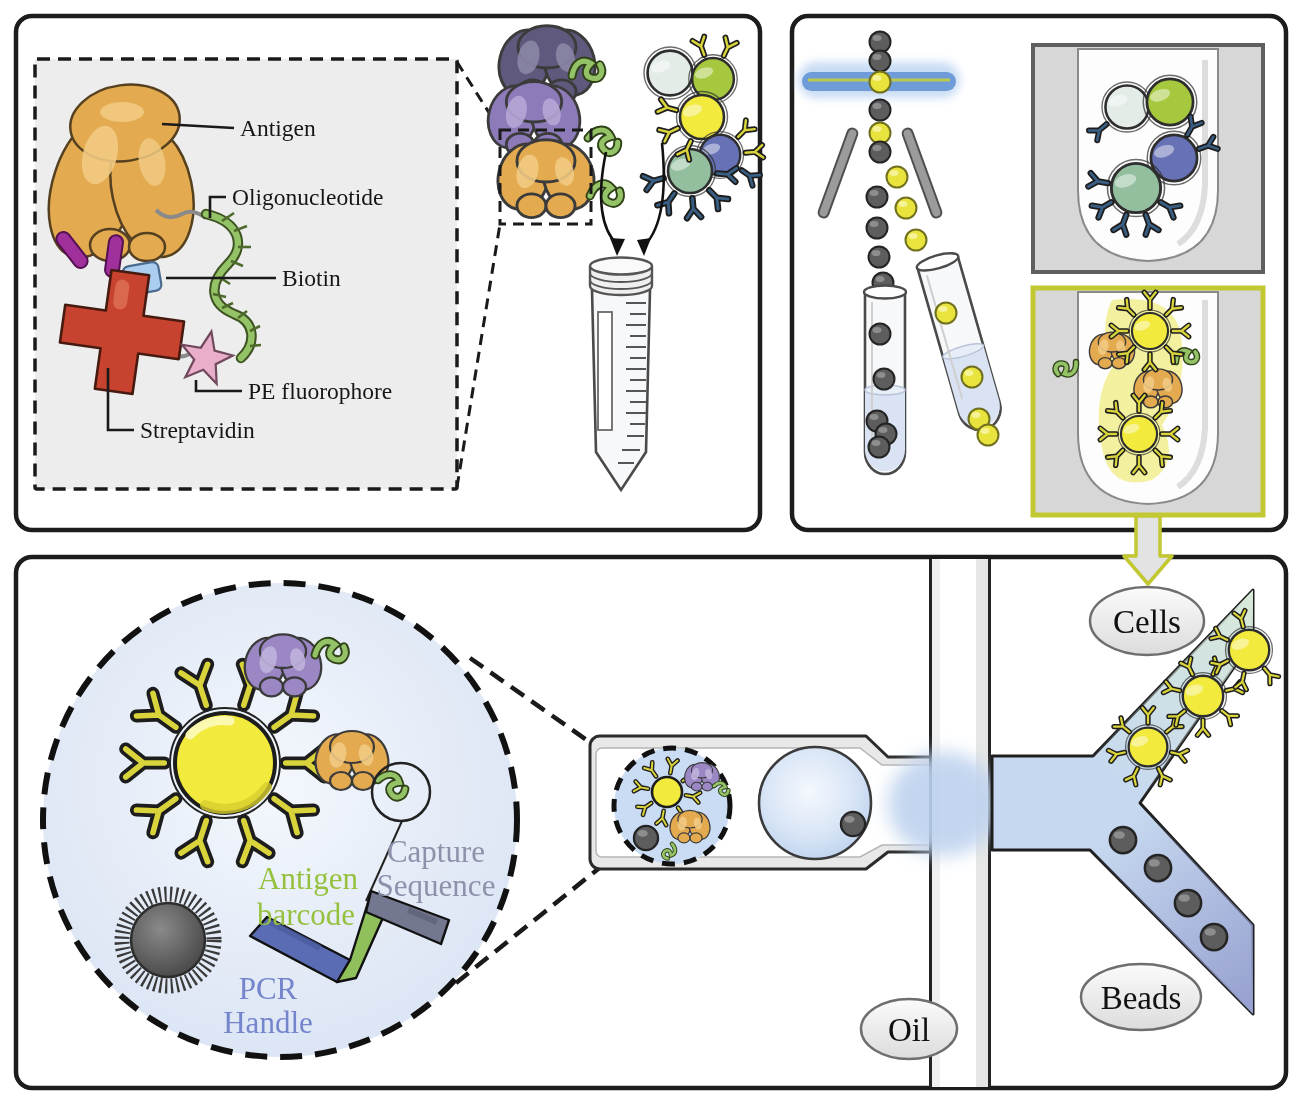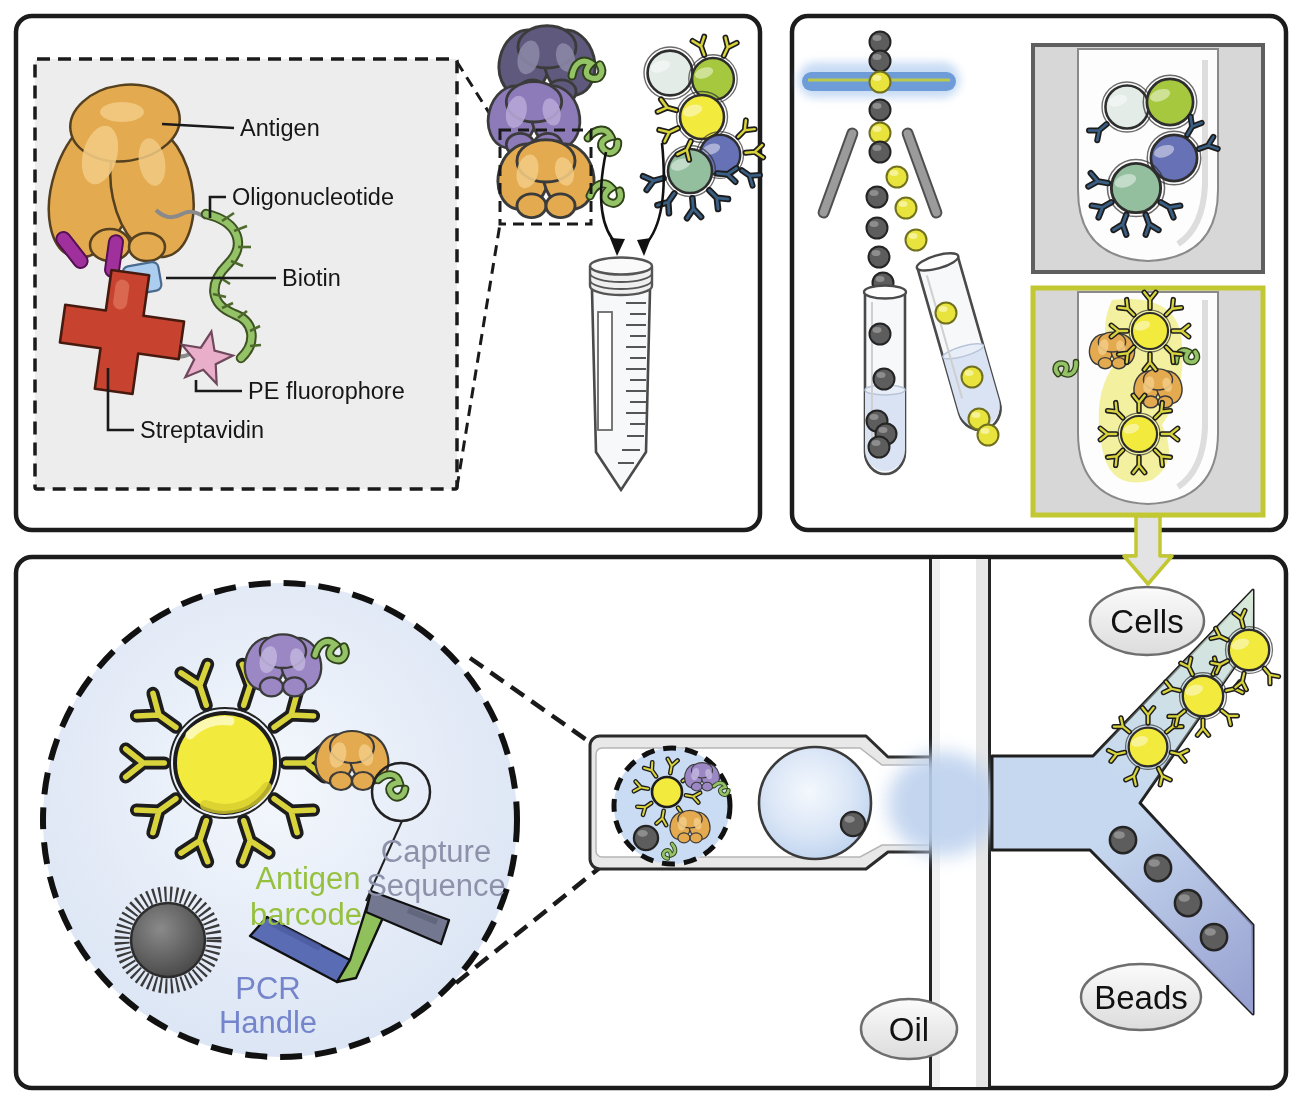--- a/index.html
+++ b/index.html
@@ -1,16 +1,16 @@
 <!DOCTYPE html>
 <html><head>
 <meta charset="utf-8">
 <style>
   html,body{margin:0;padding:0;background:#ffffff;}
-  .stage{width:1039px;height:1102px;position:relative;background:#fff;font-family:Liberation Sans, sans-serif;}
+  .stage{width:1039px;height:1102px;position:relative;background:#fff;font-family:Liberation Serif, serif;}
   svg{display:block;}
   
   .panel{fill:#ffffff;stroke:#1c1c1c;stroke-width:4.5;}
   
   .insetA{fill:#ededed;stroke:#1a1a1a;stroke-width:3.5;stroke-dasharray:13 8;}
   .dashLine{fill:none;stroke:#1a1a1a;stroke-width:3;stroke-dasharray:11 7;}
   .leader{fill:none;stroke:#1a1a1a;stroke-width:2.6;}
   
   .lblA{font-size:23.5px;fill:#161616;}
   .badgeT{font-size:33px;fill:#111;text-anchor:middle;}

